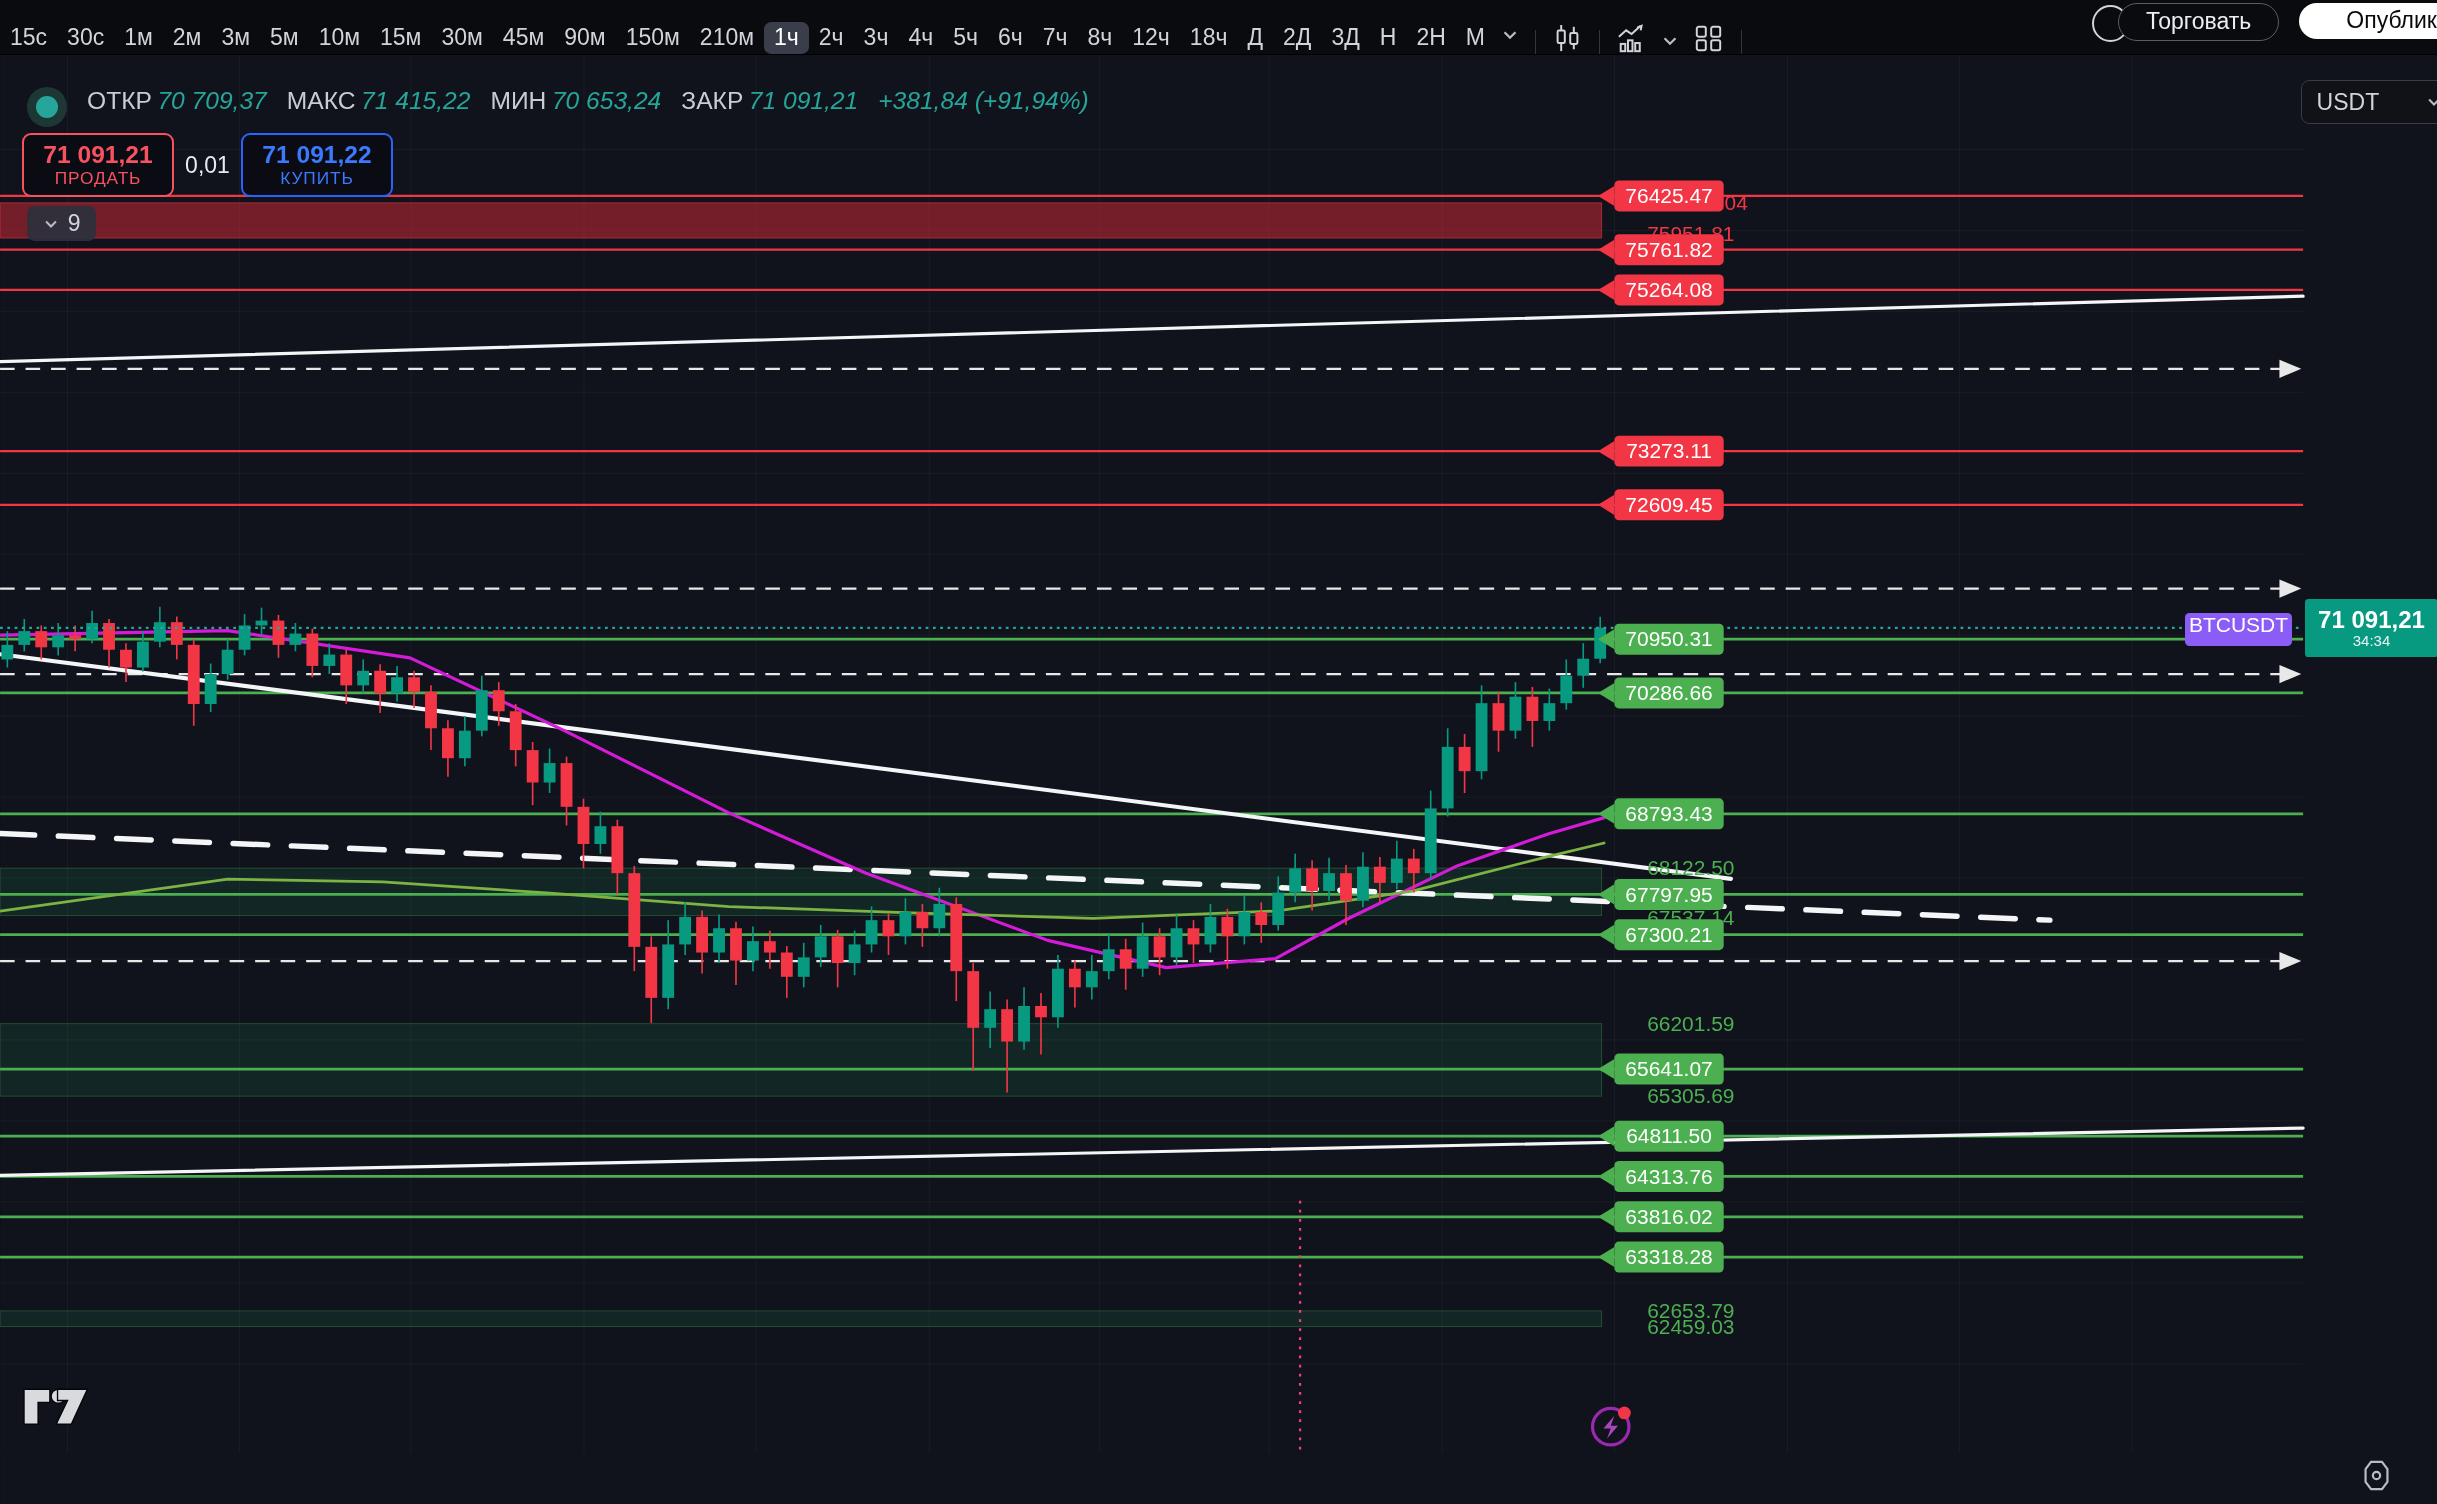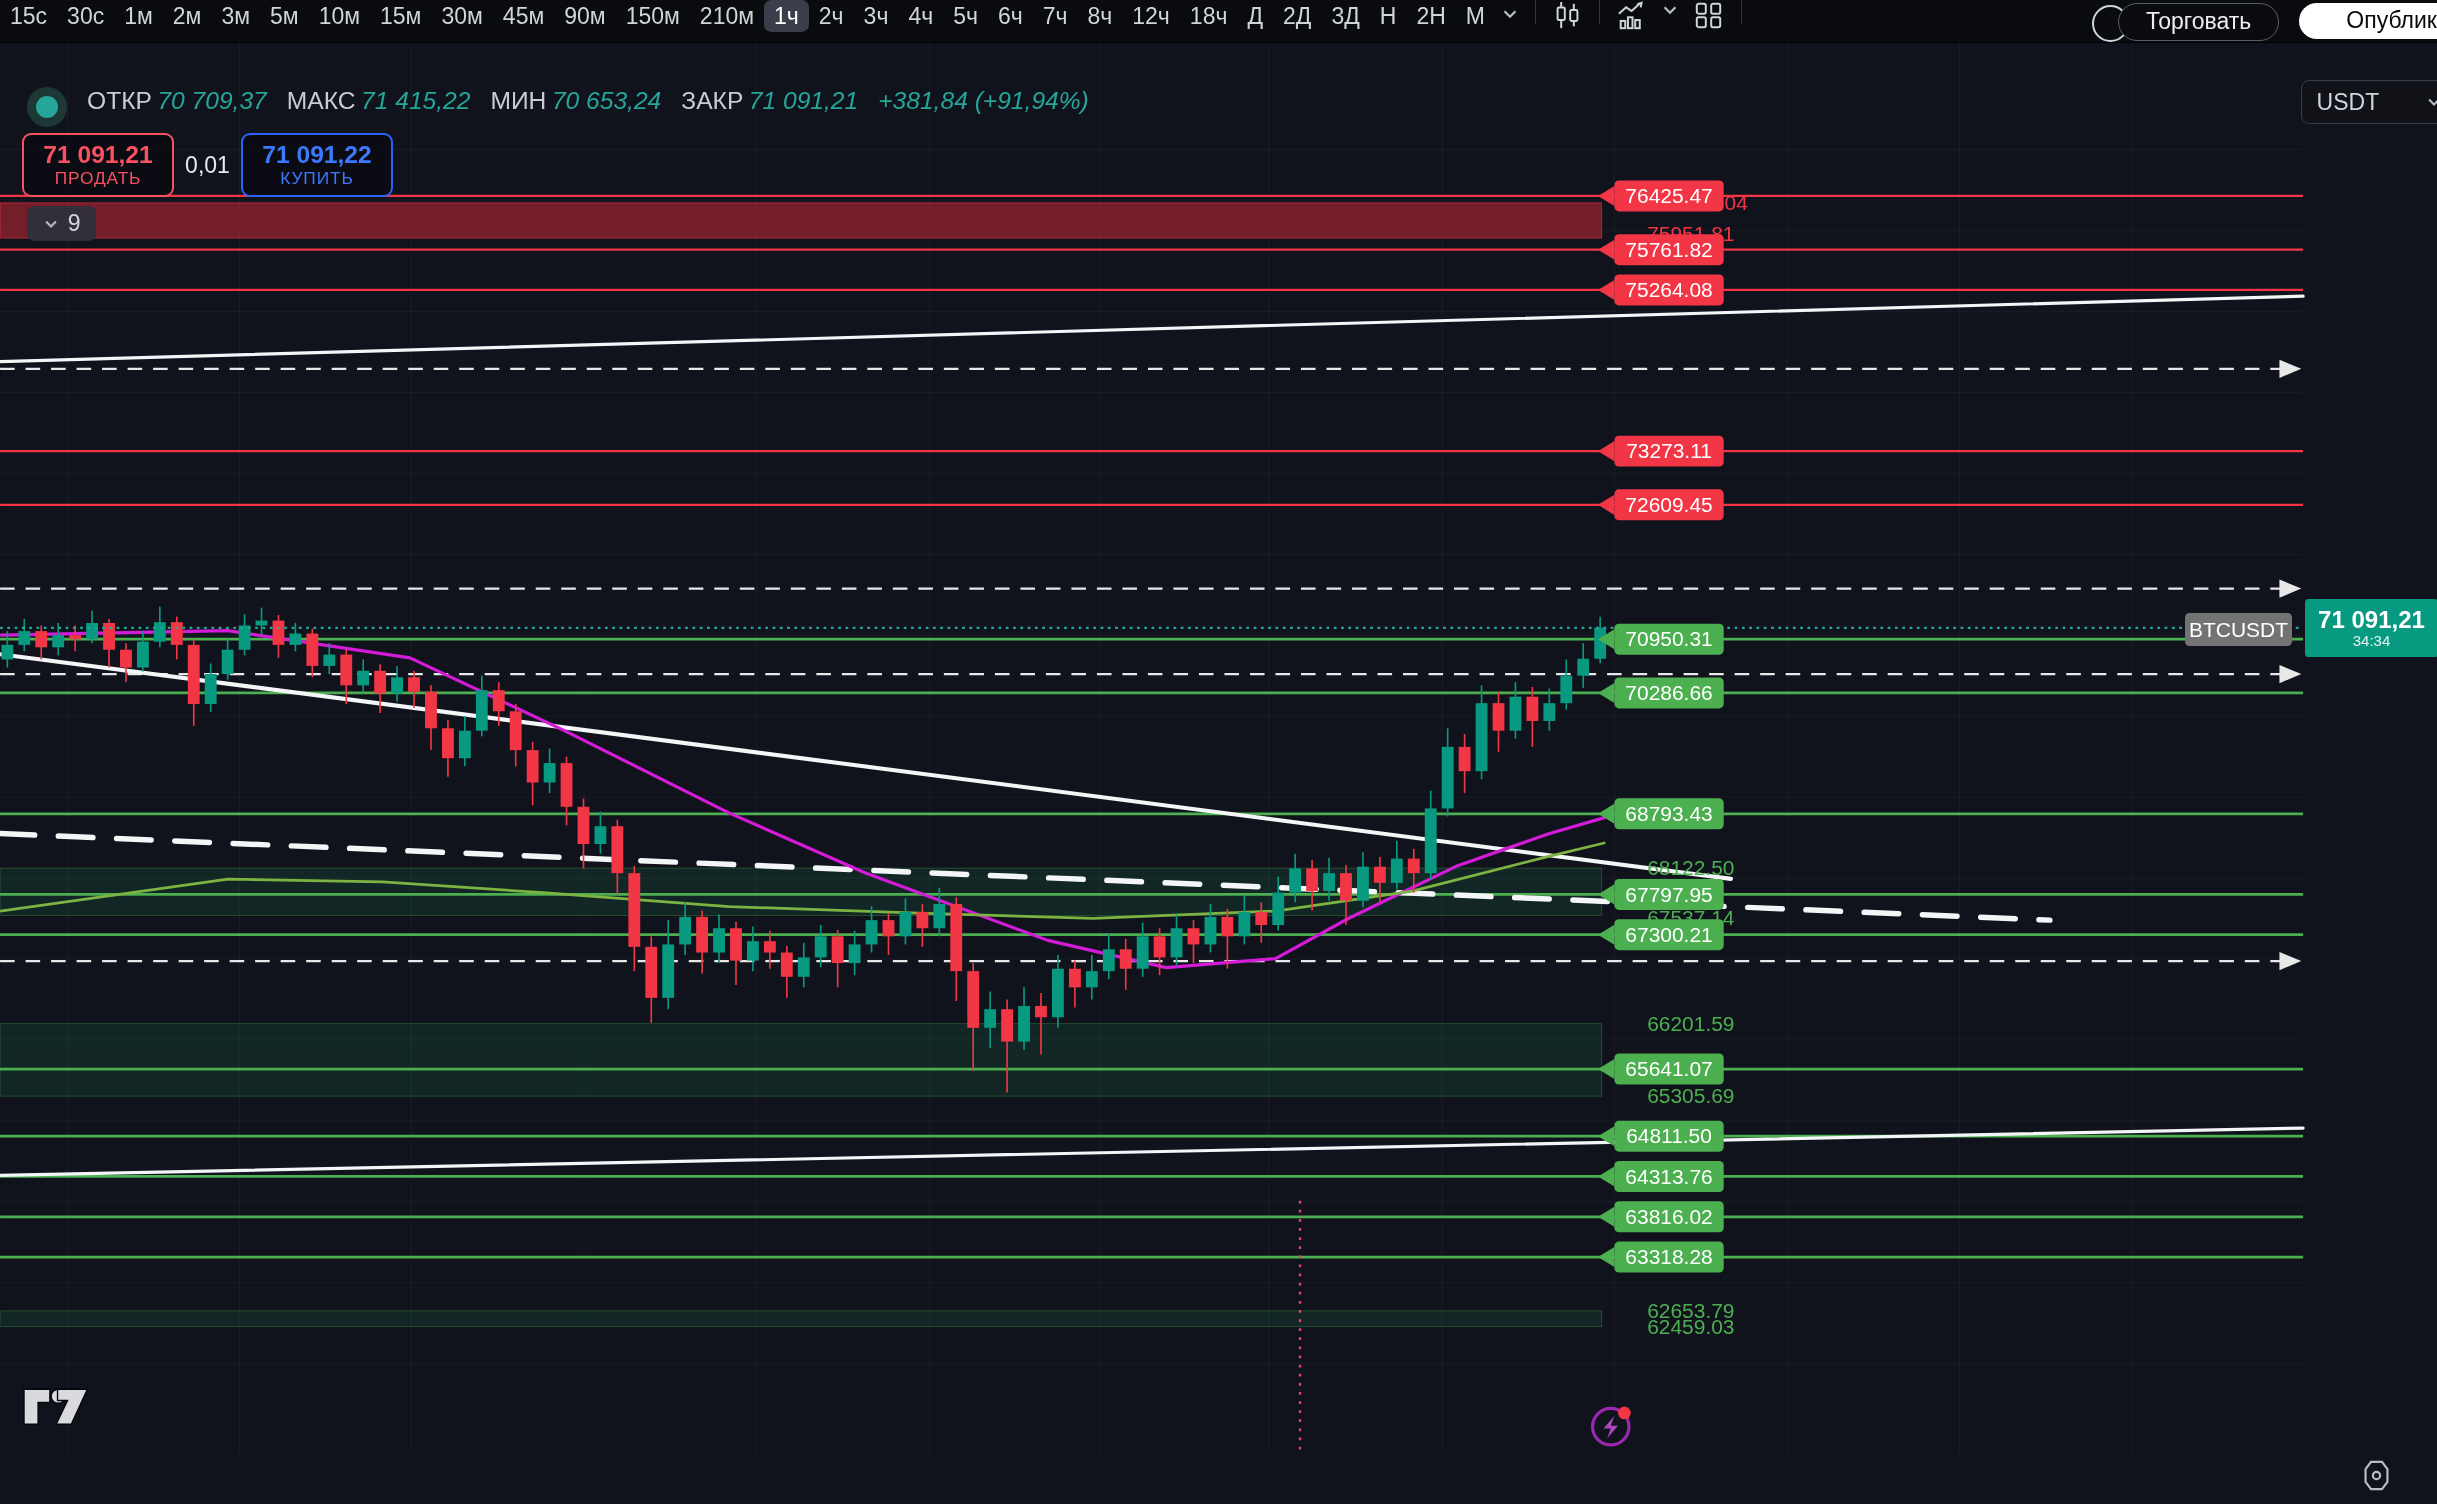--- a/index.html
+++ b/index.html
@@ -1,20 +1,20 @@
 <!DOCTYPE html>
 <html style="font-size:14.6px"><head>
 <meta charset="utf-8">
 <style>
   html,body{margin:0;padding:0;background:#05060a;}
   body{width:2438px;height:1505px;position:relative;overflow:hidden;
        font-family:"Liberation Sans",sans-serif;color:#d1d4dc;}
   
-  #toolbar{position:absolute;left:0;top:0;width:2438px;height:42px;background:#0a0b0e;
-           display:flex;align-items:flex-start;z-index:40;border-bottom:0.9px solid #000;}
+  #toolbar{position:absolute;left:0;top:12px;width:2438px;height:42px;background:#0a0b0e;
+           display:flex;align-items:flex-end;z-index:40;border-bottom:0.9px solid #000;}
   .tf-item{font-size:23px;color:#d1d4dc;padding:2.7px 10px;border-radius:7.3px;cursor:pointer;white-space:nowrap;}
   .tf-item.active{background:#3a3e4a;color:#fff;}
   .tb-sep{width:0.9px;height:24px;background:#32353e;margin:0 9px;}
   .tb-icon{width:31px;height:31px;display:flex;align-items:center;justify-content:center;margin:0 7.3px;}
   .pill{height:36px;border-radius:19px;display:flex;align-items:center;justify-content:center;
         font-size:23px;padding:0 27px;white-space:nowrap;}
   #trade-btn{position:absolute;left:2118px;top:2.7px;background:#0a0b0e;border:1.8px solid #5a5d66;color:#eceef2;z-index:42;}
   #publish-btn{position:absolute;left:2299px;top:2.7px;background:#fff;color:#0a0a0a;z-index:42;width:191px;}
   #avatar-partial{position:absolute;left:2092px;top:4.6px;width:33px;height:33px;border:2.3px solid #cfd3dc;
                   border-radius:50%;z-index:41;}
@@ -38,22 +38,22 @@
              font-size:23px;color:#d1d4dc;cursor:pointer;}
   
   #usdt-select{position:absolute;left:2301px;top:80px;width:126px;height:42px;border:1.8px solid #3a3d47;
                border-radius:8.2px;background:#101218;display:flex;align-items:center;justify-content:space-between;
                padding:0 14.6px;font-size:23px;color:#d1d4dc;z-index:35;cursor:pointer;}
   .pt-label{position:absolute;left:2318px;font-size:22px;color:#b8bcc4;white-space:nowrap;}
   .tt-label{position:absolute;top:1465px;width:82px;text-align:center;font-size:22px;color:#b0b4bc;}
   .tt-label.day{color:#e4e6ea;font-weight:bold;}
   #axis-vline{position:absolute;left:2303px;top:42px;width:0.9px;height:1411px;background:rgba(255,255,255,0.10);}
   #axis-hline{position:absolute;left:0;top:1453px;width:2438px;height:0.9px;background:rgba(255,255,255,0.10);}
-  #symbol-tag{position:absolute;left:2185px;top:615px;width:107px;height:33px;background:#737373;border-radius:4.6px;
-              color:#fff;font-size:21px;display:flex;align-items:center;justify-content:center;z-index:34;}
+  #symbol-tag{position:absolute;left:2185px;top:615px;width:107px;height:33px;background:#8b5cf6;border-radius:4.6px;
+              color:#fff;font-size:21px;display:flex;justify-content:center;z-index:34;}
   #price-tag{position:absolute;left:2305px;top:610px;width:133px;height:58px;background:#089981;border-radius:3.6px;
              color:#fff;display:flex;flex-direction:column;align-items:center;justify-content:center;z-index:34;line-height:1.1;}
   #price-tag .p{font-size:24px;font-weight:bold;}
   #price-tag .c{font-size:15px;opacity:.9;}
   #clock-icon{position:absolute;left:2361px;top:1459px;z-index:30;cursor:pointer;}
   #tv-logo{position:absolute;left:22px;top:1387px;z-index:30;cursor:pointer;}
   #chart-svg{position:absolute;left:0;top:0;z-index:5;}
 </style>
 </head>
 <body>

